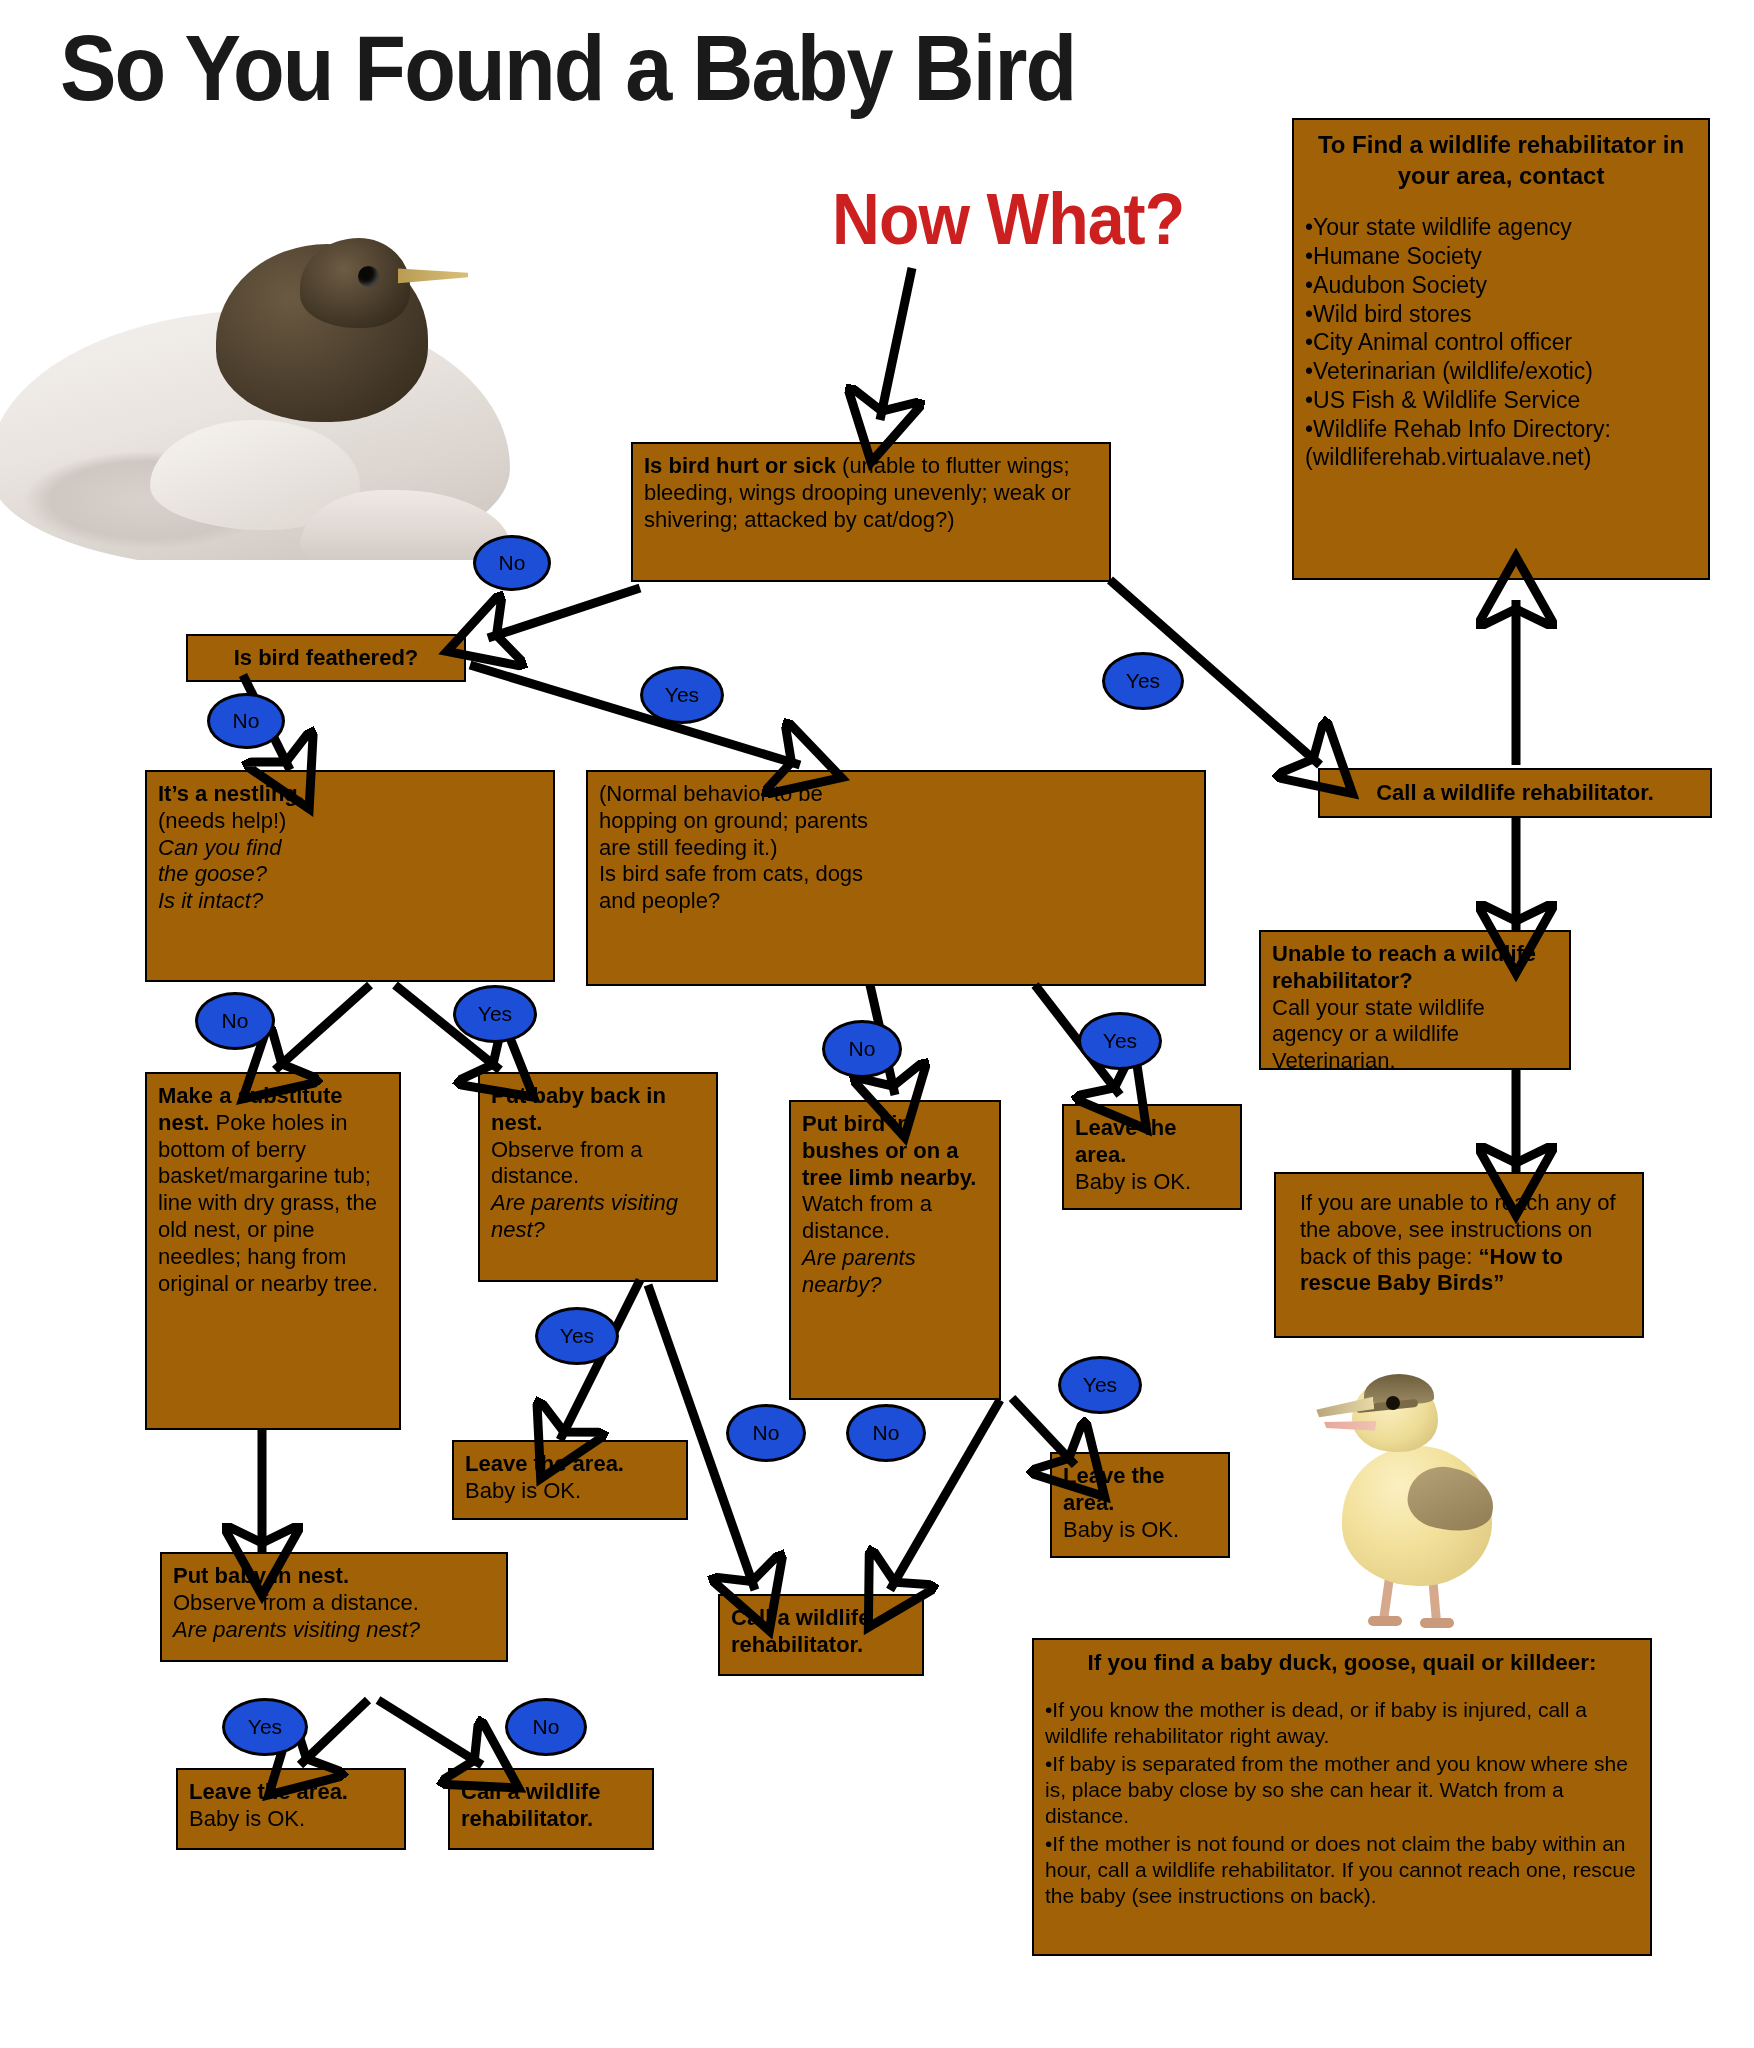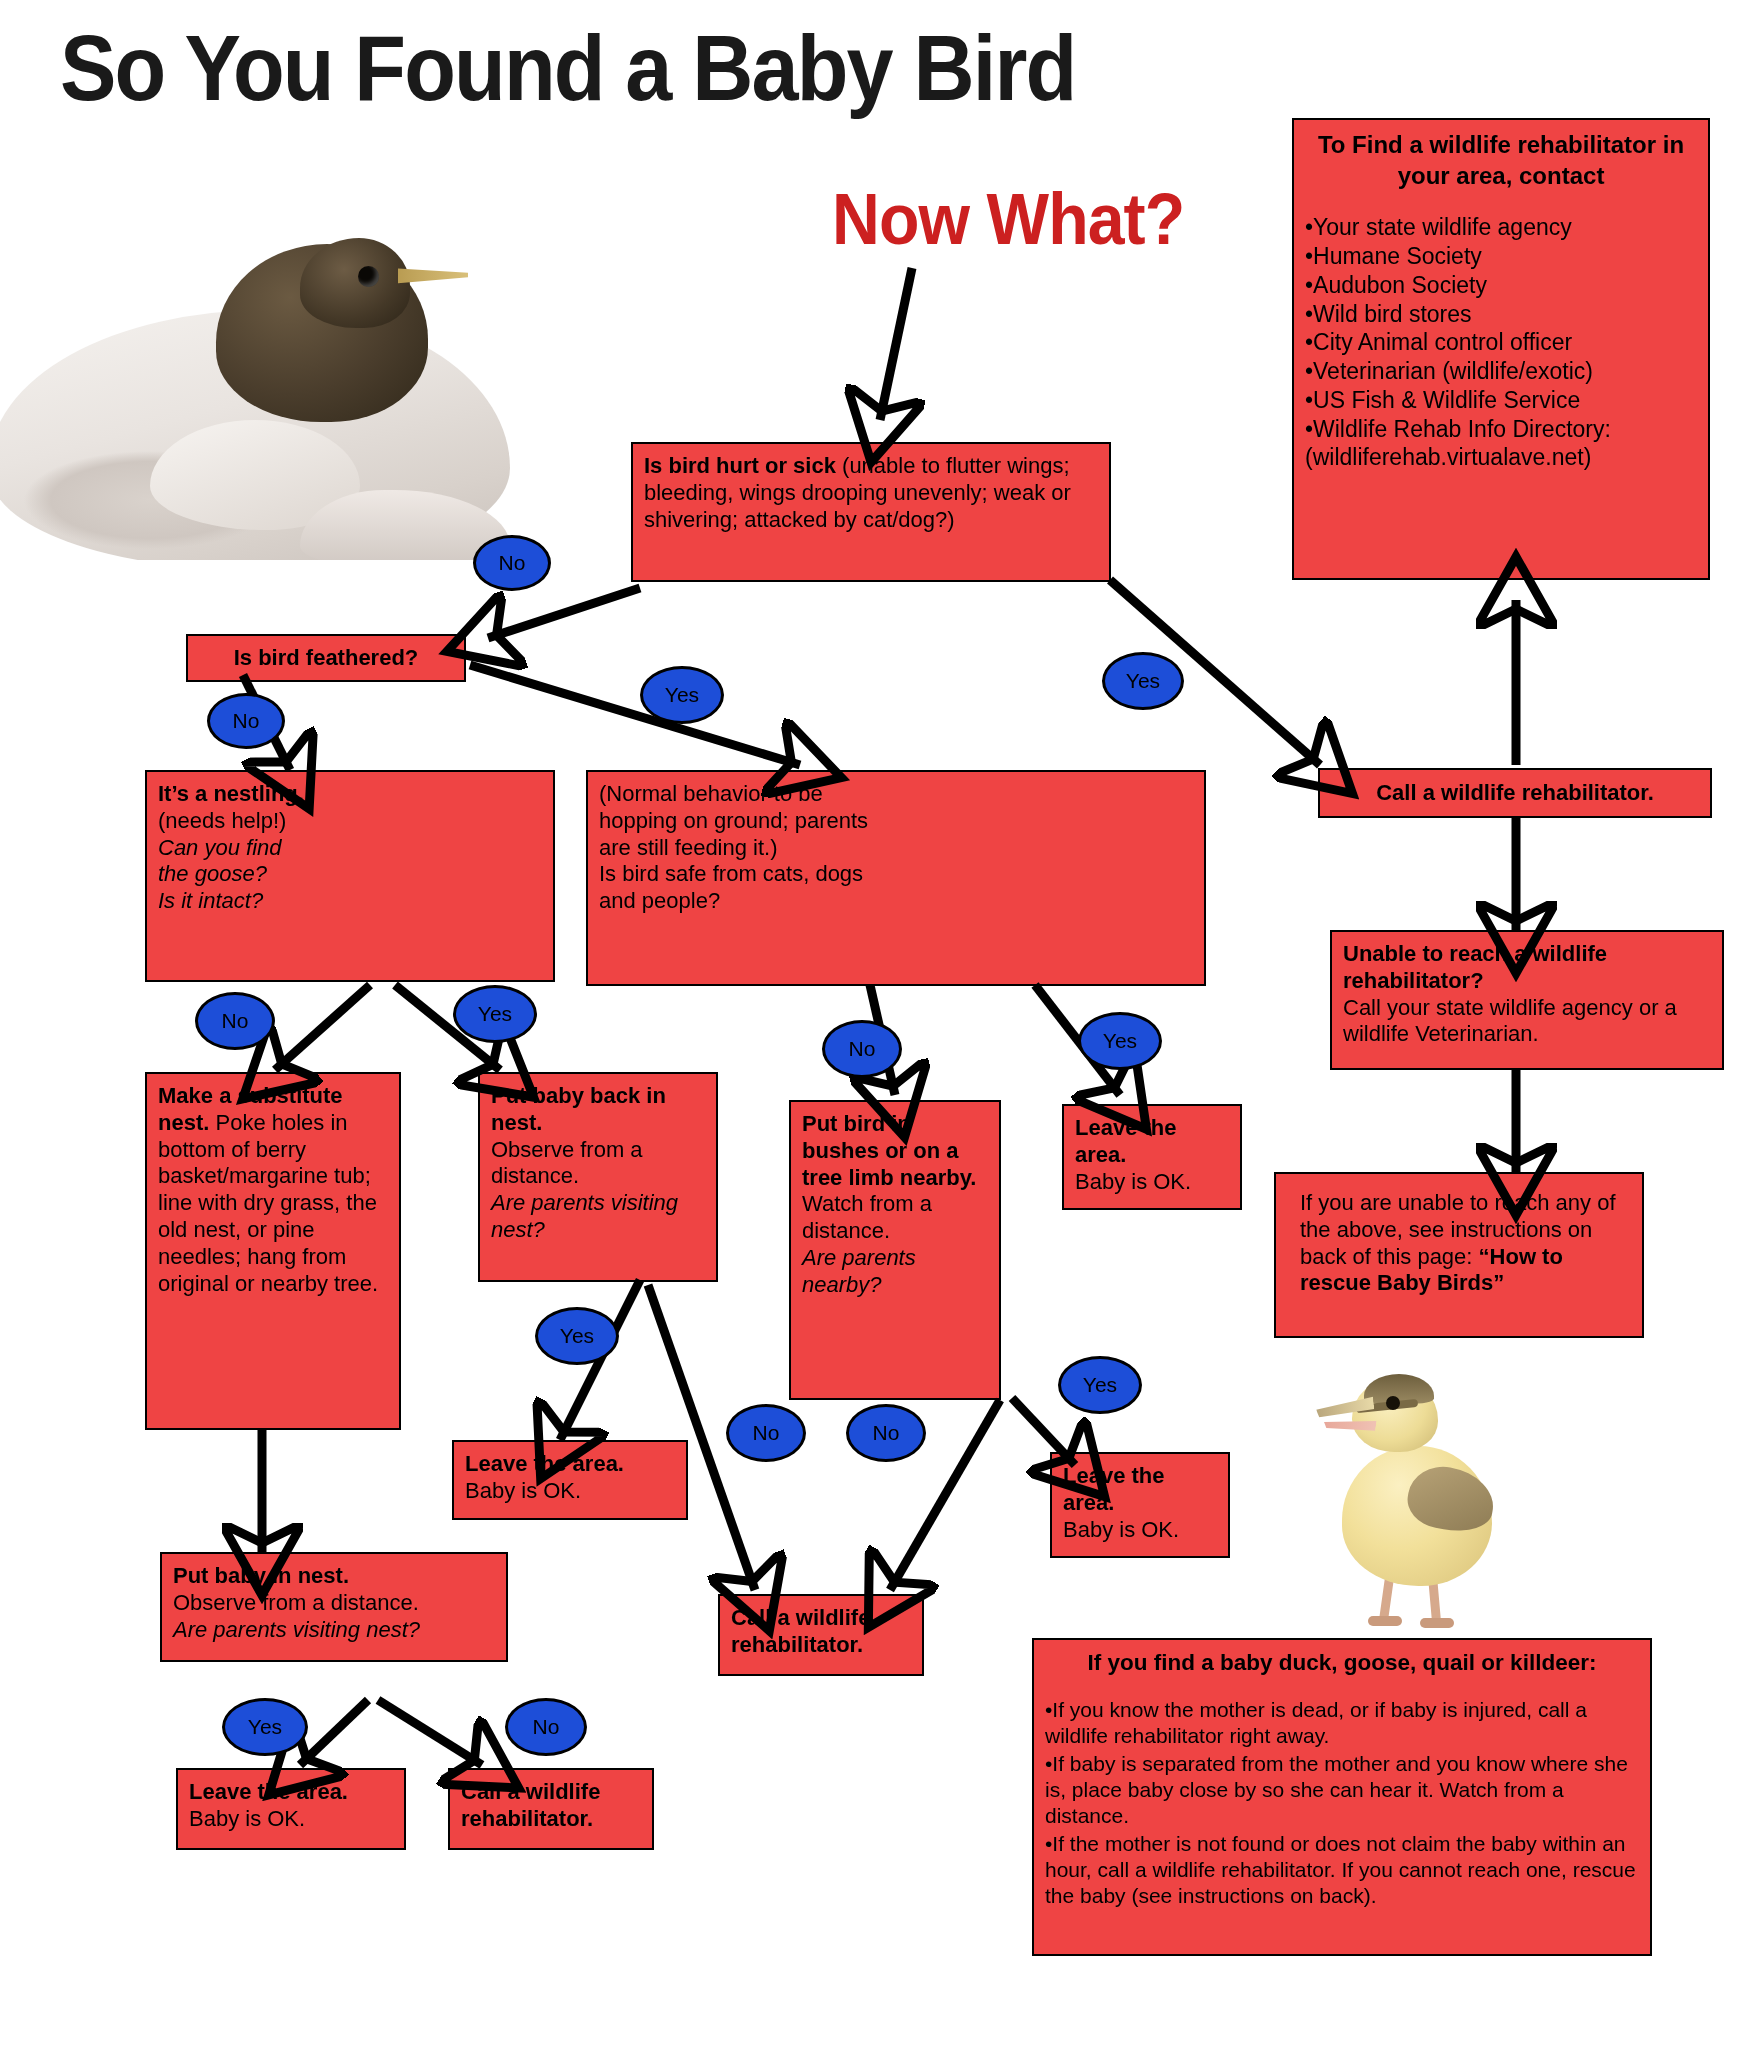--- a/index.html
+++ b/index.html
@@ -182,21 +182,21 @@
   .dk-lg1{ left:92px; top:218px; transform:rotate(8deg); }
   .dk-lg2{ left:140px; top:218px; transform:rotate(-5deg); }
   .dk-ft{ position:absolute; background:#c99a7c; width:34px; height:10px; border-radius:5px; }
   .dk-ft1{ left:78px; top:258px; }
   .dk-ft2{ left:130px; top:260px; }
 
   
   .box{
     position:absolute;
     border:2px solid #000;
-    background:#ef4444;
+    background:#a16207;
     font-size:22px;
     line-height:1.22;
     padding:9px 11px;
   }
   .box b, .b{ font-weight:bold; }
   .i{ font-style:italic; }
   .ctr{ text-align:center; }
 
   
   .oval{
@@ -360,21 +360,21 @@
     <div>hopping on ground; parents</div>
     <div>are still feeding it.)</div>
     <div>Is bird safe from cats, dogs</div>
     <div>and people?</div>
   </div>
 
   <div class="box ctr" style="left:1318px; top:768px; width:394px; height:50px; padding-top:10px;">
     <span class="b">Call a wildlife rehabilitator.</span>
   </div>
 
-  <div class="box" style="left:1330px; top:930px; width:394px; height:140px;">
+  <div class="box" style="left:1259px; top:930px; width:312px; height:140px;">
     <div class="b">Unable to reach a wildlife rehabilitator?</div>
     <div>Call your state wildlife agency or a wildlife Veterinarian.</div>
   </div>
 
   <div class="box" style="left:1274px; top:1172px; width:370px; height:166px; padding:16px 24px;">
     <span>If you are unable to reach any of the above, see instructions on back of this page:  </span><span class="b">“How to rescue Baby Birds”</span>
   </div>
 
   <div class="box" style="left:145px; top:1072px; width:256px; height:358px;">
     <span class="b">Make a substitute nest.</span>

